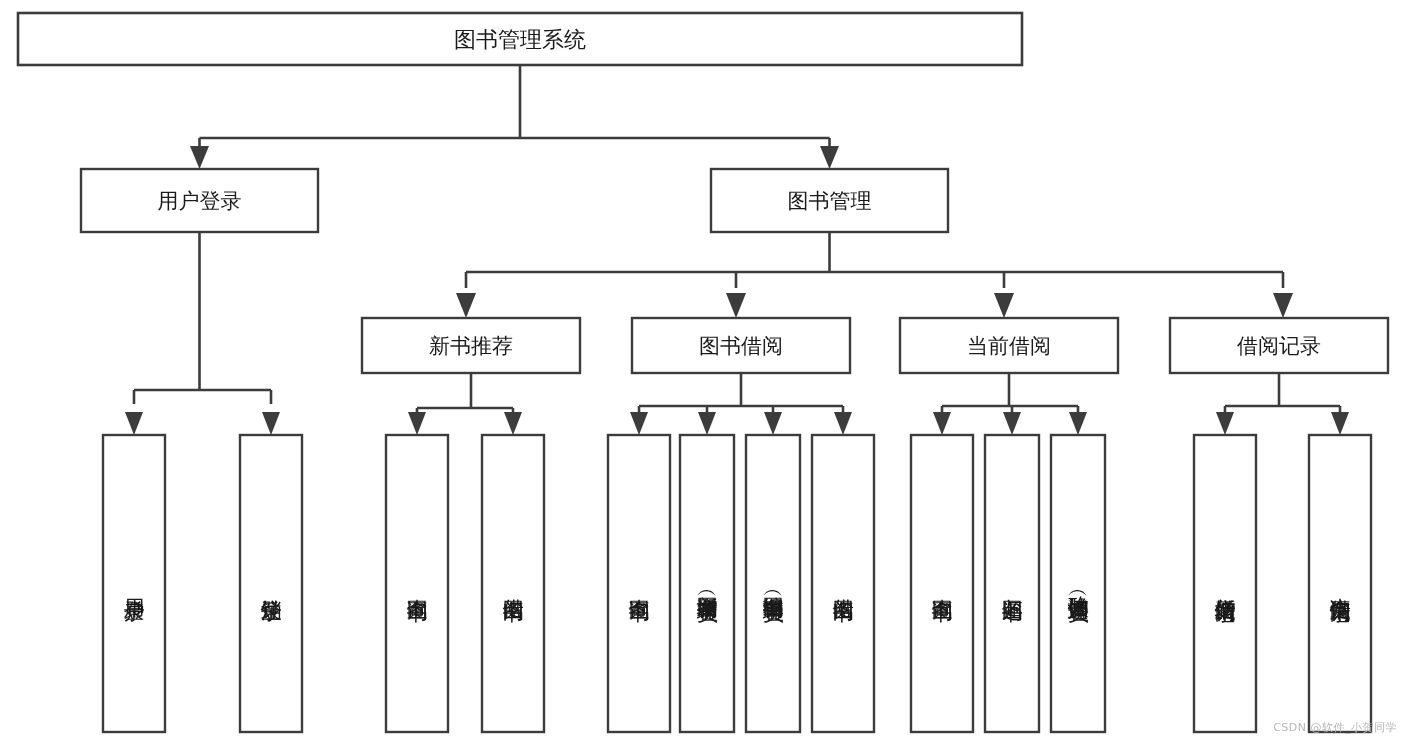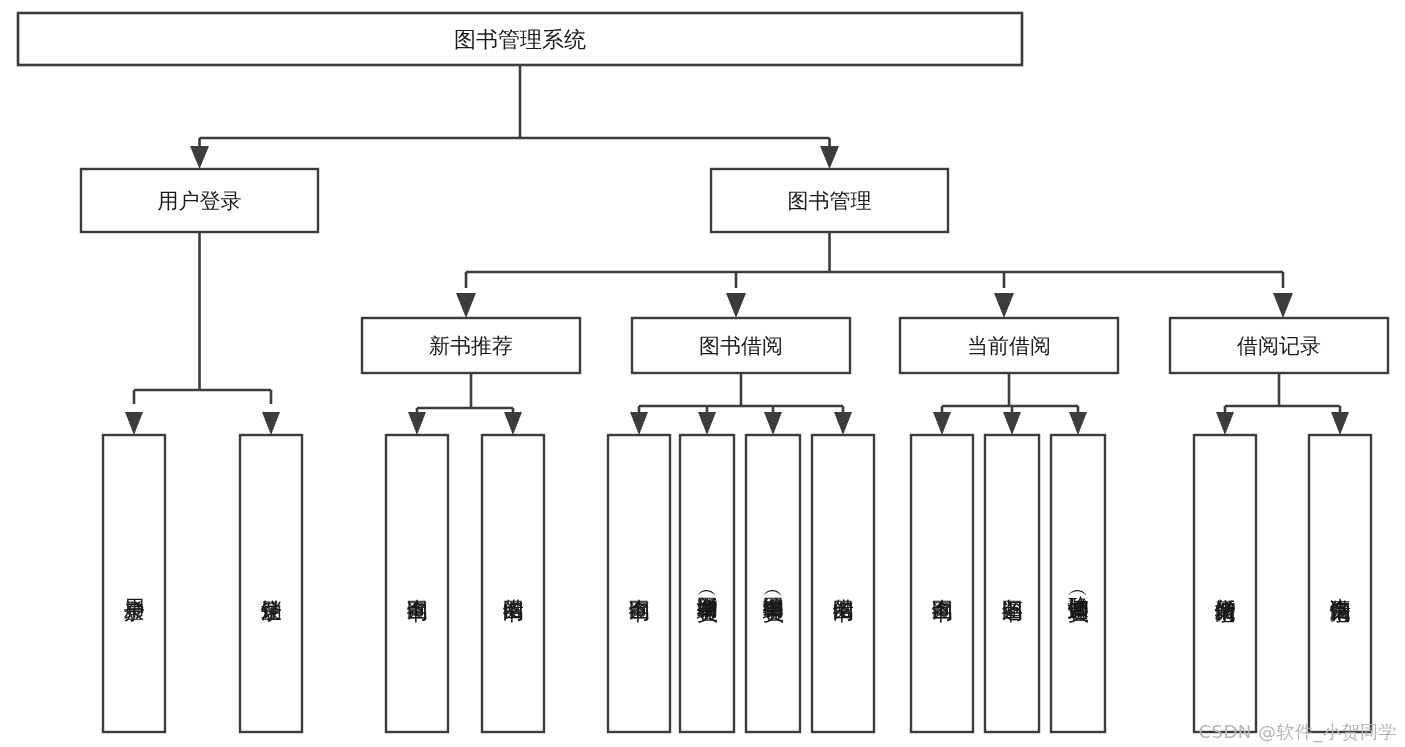--- a/index.html
+++ b/index.html
@@ -68,23 +68,23 @@
     letter-spacing: 1px;
     display: flex;
     align-items: center;
     justify-content: center;
     white-space: nowrap;
     pointer-events: none;
   }
   .watermark {
     position: absolute;
     right: 8px;
-    bottom: 3px;
-    font-family: "DejaVu Sans", "Liberation Sans", sans-serif;
-    font-size: 18px;
+    bottom: 12px;
+    font-family: "DejaVu Sans", "Liberation Sans", sans-serif;
+    font-size: 11px;
     color: #b6b6b6;
     letter-spacing: 0.5px;
     white-space: nowrap;
   }
 </style>
 </head>
 <body>
 
 <div id="diagram-root">
 

